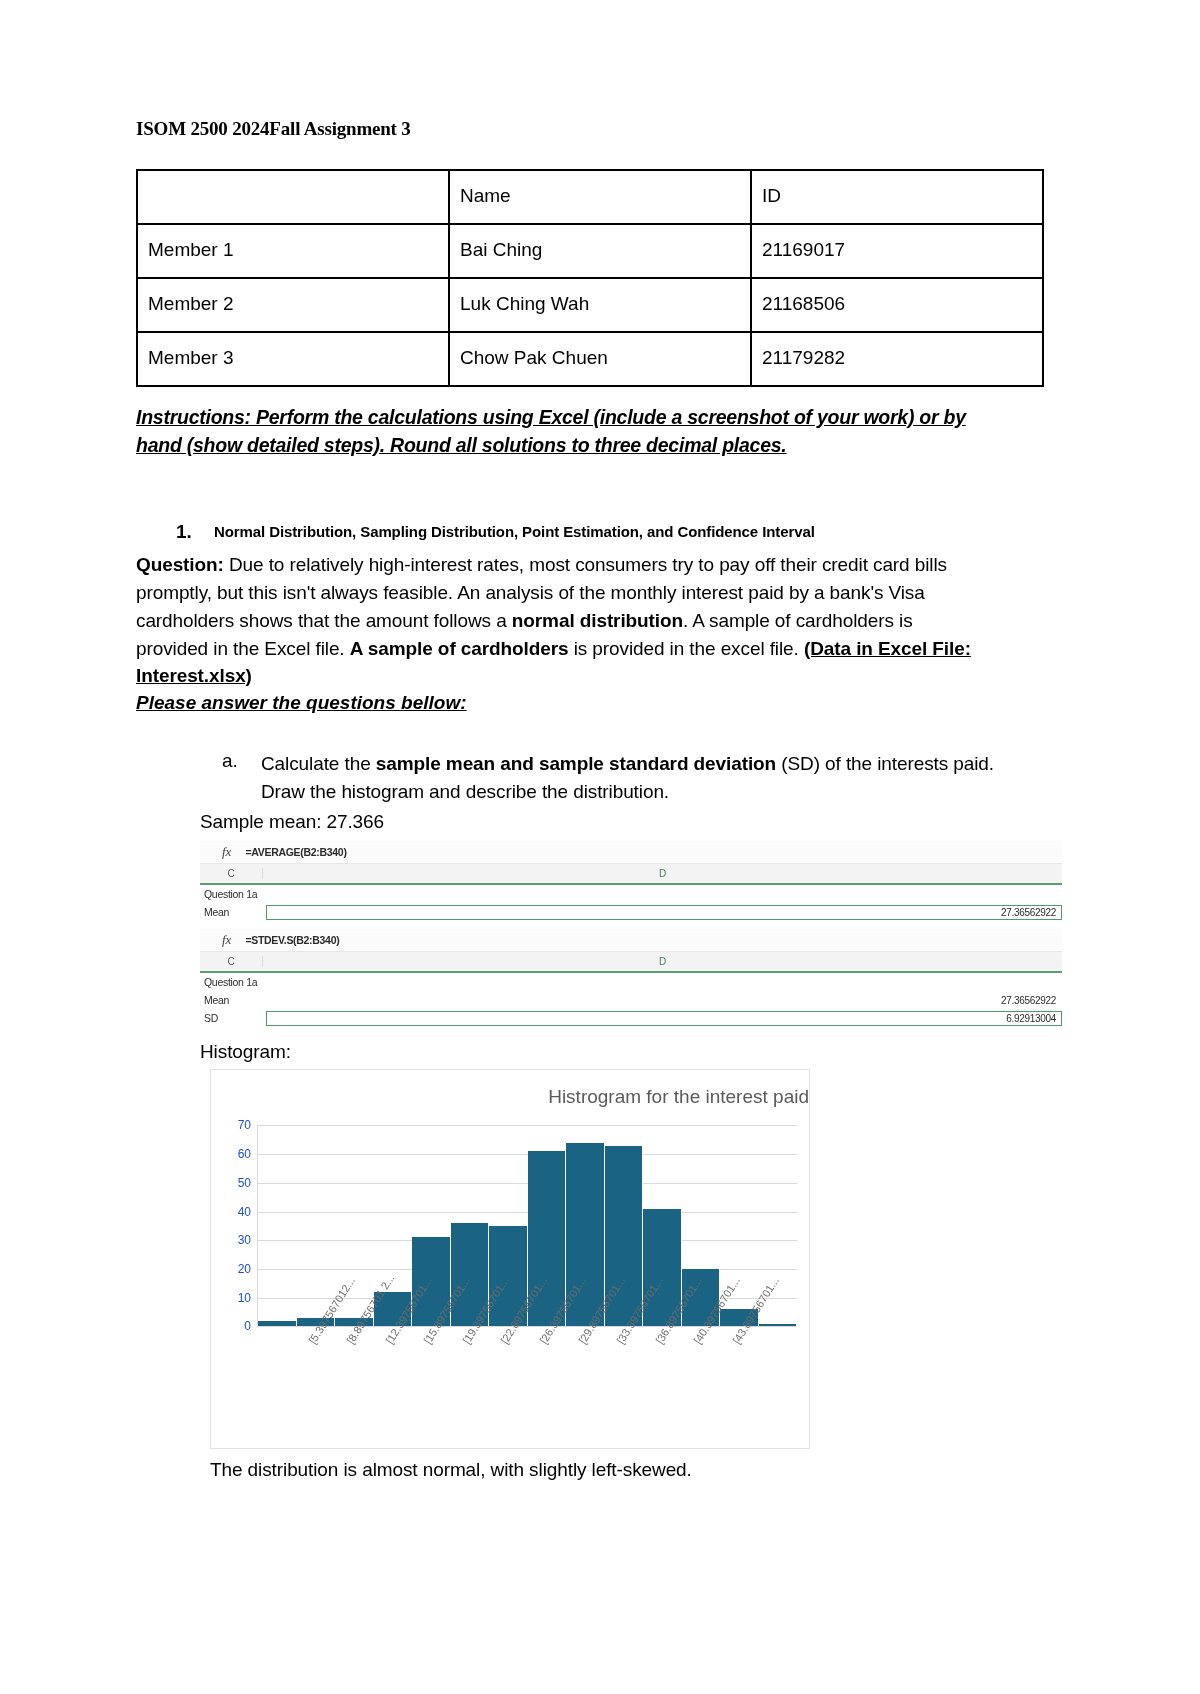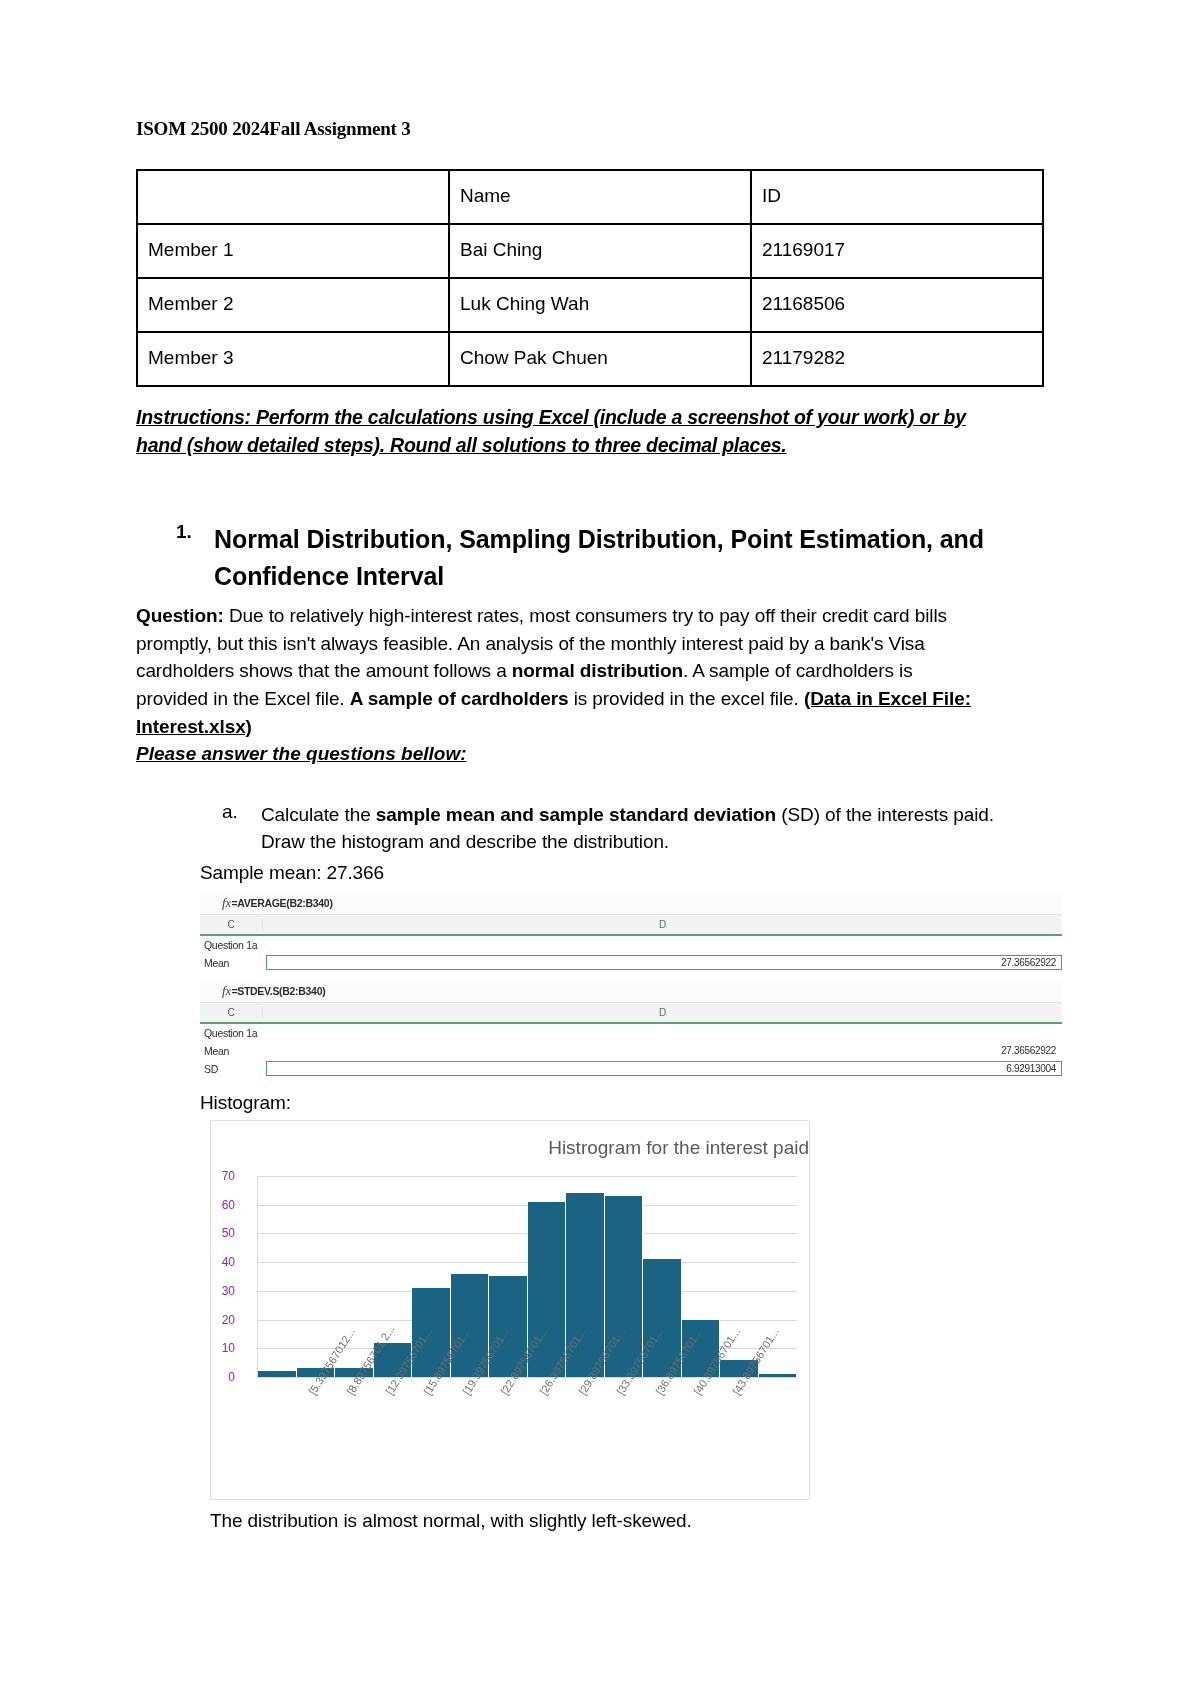--- a/index.html
+++ b/index.html
@@ -72,21 +72,21 @@
     width: 830px;
   }
   .ol-num {
     font-weight: bold;
     font-size: 19px;
     width: 38px;
     flex: none;
   }
   .ol-text {
     font-weight: bold;
-    font-size: 25px;
+    font-size: 15px;
     line-height: 1.45;
     letter-spacing: -0.1px;
   }
 
   
   .para {
     font-size: 19px;
     line-height: 1.46;
     width: 848px;
     margin: 8px 0 0 0;
@@ -136,20 +136,21 @@
     border: none;
     font-family: "Liberation Sans", sans-serif;
   }
   .excel-formulabar {
     display: flex;
     align-items: center;
     height: 22px;
     background: #fbfbfb;
     border-bottom: 1px solid #e6e6e6;
     padding-left: 22px;
+    gap: 14px;
   }
   .fx-glyph {
     font-family: "Liberation Serif", serif;
     font-style: italic;
     font-size: 13px;
     color: #444;
   }
   .formula-text {
     font-size: 10.5px;
     color: #2b2b2b;
@@ -246,24 +247,24 @@
   }
   .axis-y-line {
     position: absolute;
     left: 0; top: 0; bottom: 0;
     width: 1px;
     background: #d9d9d9;
   }
   .ytick {
     position: absolute;
     right: 100%;
-    margin-right: 22px;
+    margin-right: 6px;
     transform: translateY(-50%);
     font-size: 12px;
-    color: #a21caf;
+    color: #1d4ed8;
     white-space: nowrap;
   }
   .bars {
     position: absolute;
     left: 1px;
     bottom: 0;
     top: 0;
     right: 0;
     display: flex;
     align-items: flex-end;

